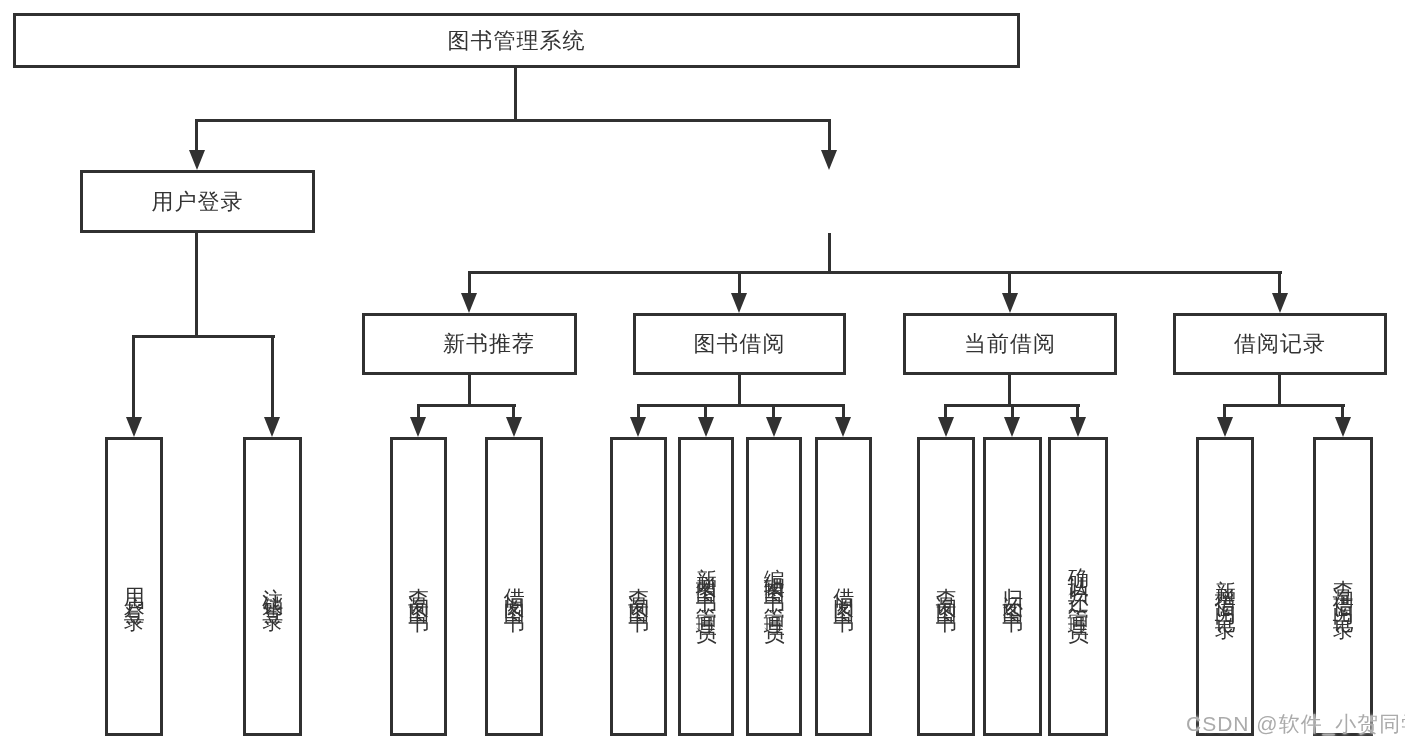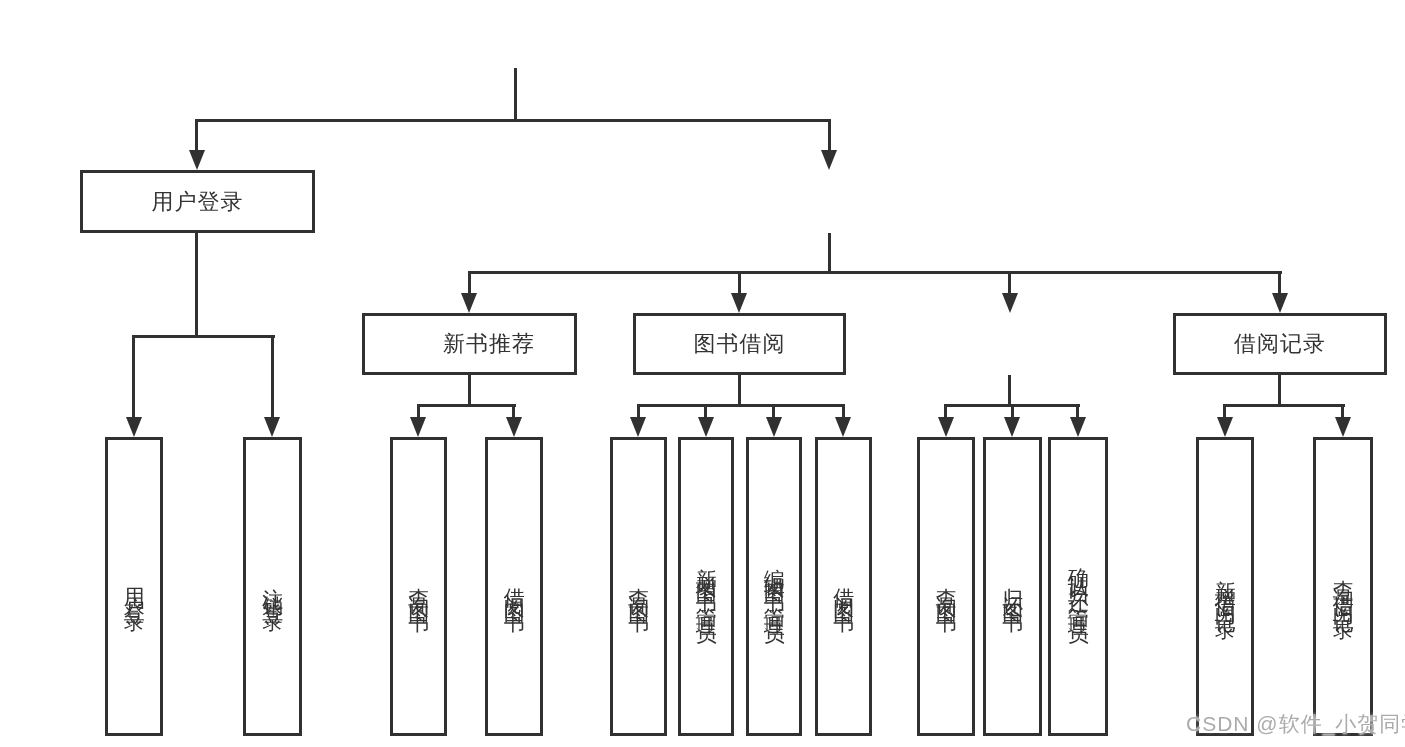--- a/index.html
+++ b/index.html
@@ -30,20 +30,21 @@
     position:absolute;left:1186px;top:710px;z-index:10;
     font-size:21px;color:#ababab;letter-spacing:1px;white-space:nowrap;
     text-shadow:0 0 4px #ffffff,0 0 2px #ffffff;
   }
 </style>
 </head>
 <body>
 
 <div class="canvas">
 
+  <div class="node" style="left:13px;top:13px;width:1007px;height:55px;">图书管理系统</div>
 
   <div class="line" style="left:514px;top:68px;width:3px;height:53px;"></div>
   <div class="line" style="left:195px;top:119px;width:636px;height:3px;"></div>
   <div class="line" style="left:195px;top:119px;width:3px;height:33px;"></div>
   <div class="arrow" style="left:189px;top:150px;"></div>
   <div class="line" style="left:828px;top:119px;width:3px;height:33px;"></div>
   <div class="arrow" style="left:821px;top:150px;"></div>
 
   <div class="node" style="left:80px;top:170px;width:235px;height:63px;">用户登录</div>
 
@@ -60,20 +61,21 @@
   <div class="arrow" style="left:461px;top:293px;"></div>
   <div class="line" style="left:738px;top:271px;width:3px;height:25px;"></div>
   <div class="arrow" style="left:731px;top:293px;"></div>
   <div class="line" style="left:1008px;top:271px;width:3px;height:25px;"></div>
   <div class="arrow" style="left:1002px;top:293px;"></div>
   <div class="line" style="left:1278px;top:271px;width:3px;height:25px;"></div>
   <div class="arrow" style="left:1272px;top:293px;"></div>
 
   <div class="node" style="left:362px;top:313px;width:215px;height:62px;padding-left:39px;">新书推荐</div>
   <div class="node" style="left:633px;top:313px;width:213px;height:62px;">图书借阅</div>
+  <div class="node" style="left:903px;top:313px;width:214px;height:62px;">当前借阅</div>
   <div class="node" style="left:1173px;top:313px;width:214px;height:62px;">借阅记录</div>
 
   <div class="line" style="left:468px;top:375px;width:3px;height:30px;"></div>
   <div class="line" style="left:417px;top:404px;width:99px;height:3px;"></div>
   <div class="line" style="left:417px;top:404px;width:3px;height:16px;"></div>
   <div class="arrow" style="left:410px;top:417px;"></div>
   <div class="line" style="left:512px;top:404px;width:3px;height:16px;"></div>
   <div class="arrow" style="left:506px;top:417px;"></div>
 
   <div class="line" style="left:738px;top:375px;width:3px;height:30px;"></div>

